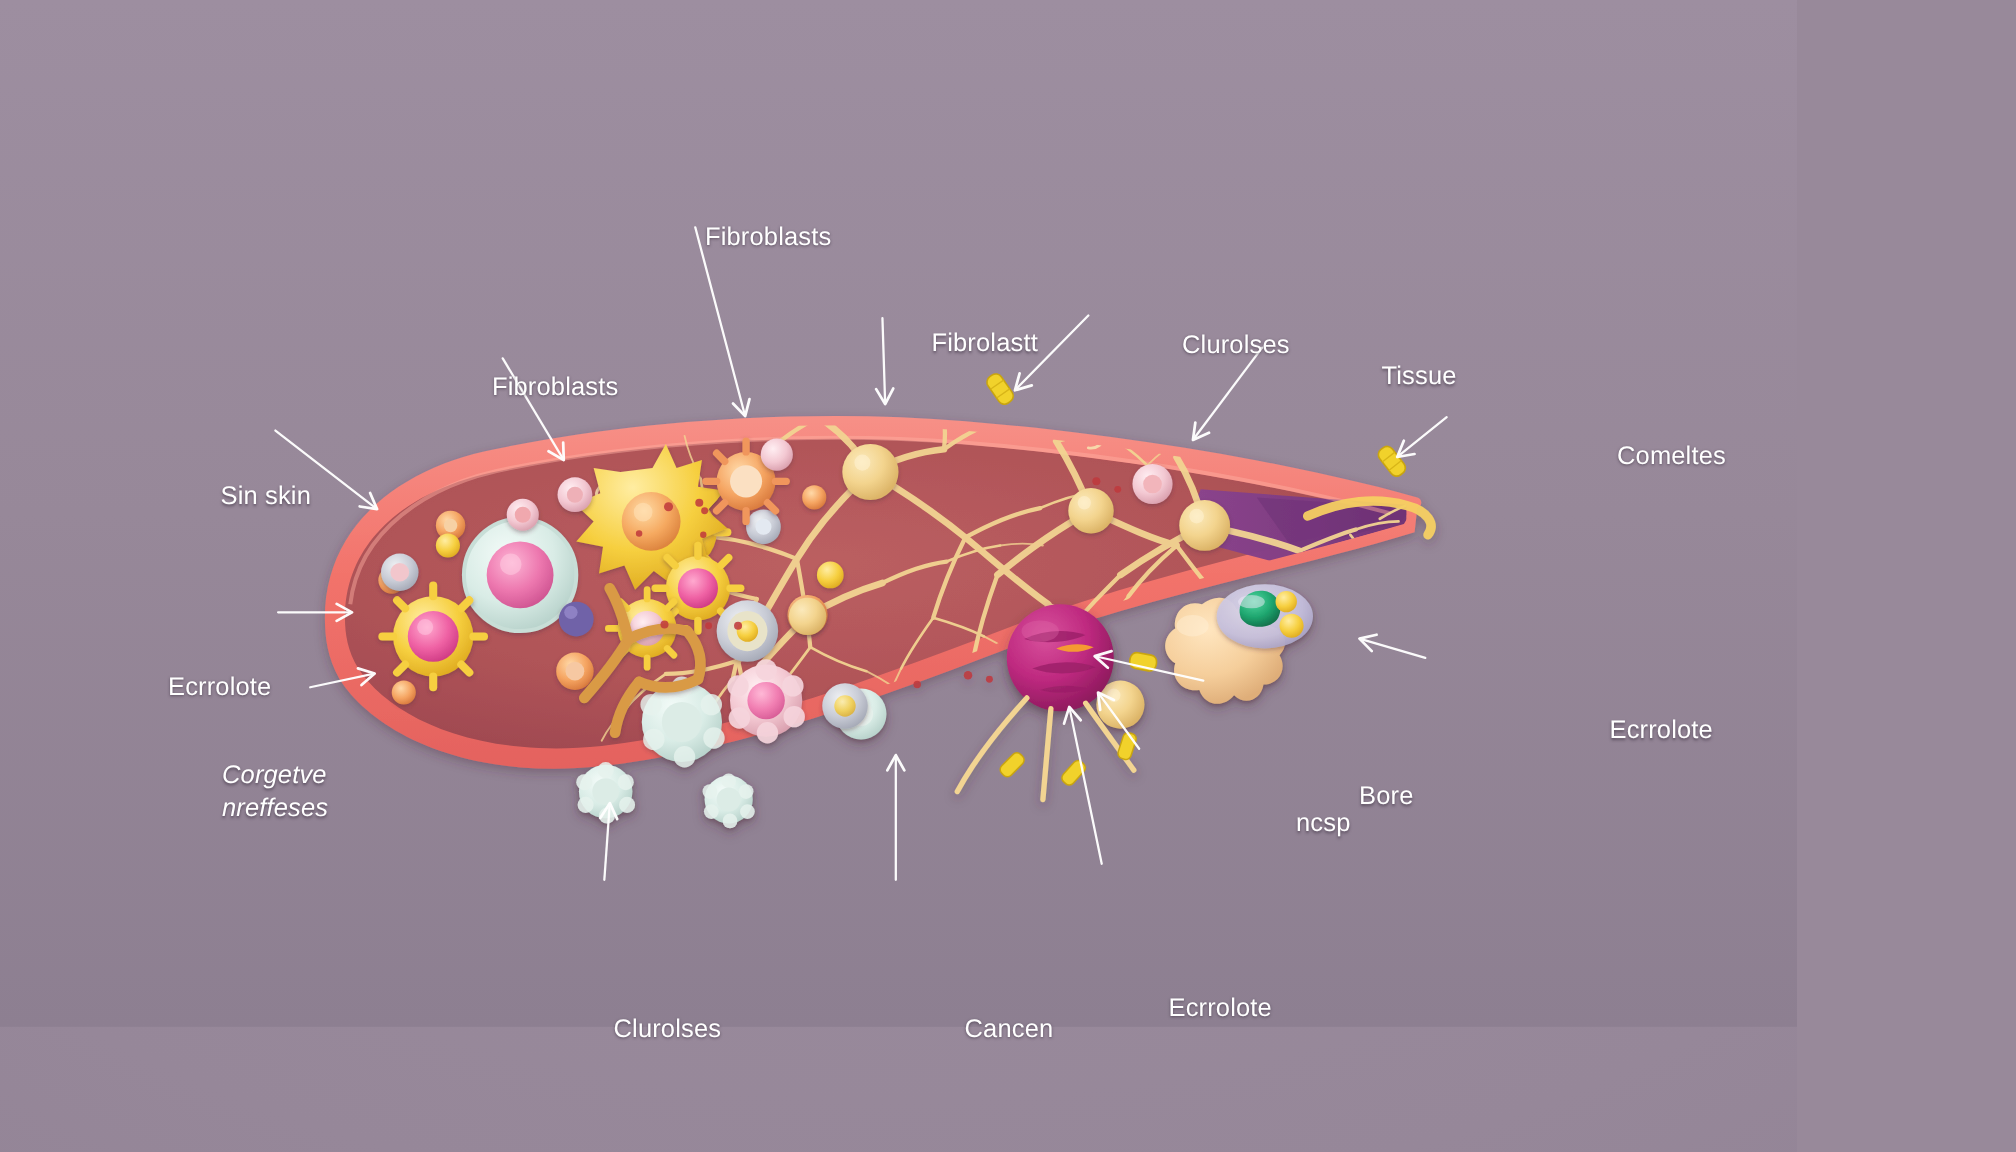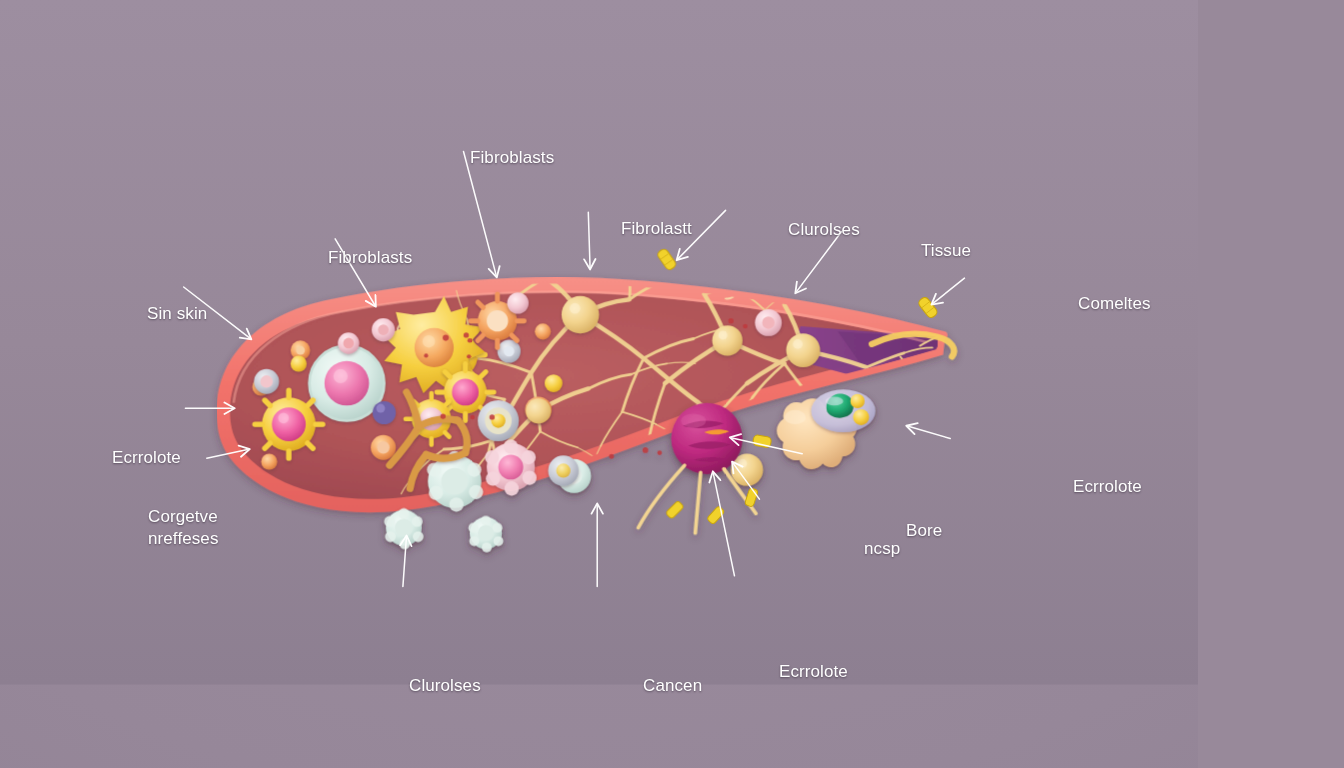--- a/index.html
+++ b/index.html
@@ -11,21 +11,21 @@
   #stage{position:relative;width:1198px;height:768px;
     background:radial-gradient(ellipse 120% 110% at 50% 45%, #9c8d9e 0%, #968799 55%, #8e8092 100%);
     overflow:hidden;}
   #scene{position:absolute;inset:0;}
   .label{
     position:absolute;color:#ffffff;font-size:17px;letter-spacing:.1px;
     white-space:pre;line-height:1.26;
     text-shadow:0 1px 2px rgba(40,30,45,.55);
     user-select:none;
   }
-  .label.two{line-height:1.3;}
+  .label.two{line-height:1.3;font-style:italic;}
 </style>
 </head>
 <body>
 
 <div id="stage">
 
   <svg id="scene" viewBox="0 0 1344 768" preserveAspectRatio="none">
     <defs>
       <linearGradient id="bgGrad" x1="0" y1="0" x2="0" y2="1">
         <stop offset="0%" stop-color="#9d8ea0"></stop>
@@ -670,21 +670,21 @@
   <div class="label" style="left:328px;top:247px">Fibroblasts</div>
 
   <div class="label" style="left:621px;top:218px">Fibrolastt</div>
 
   <div class="label" style="left:788px;top:219px">Clurolses</div>
 
   <div class="label" style="left:921px;top:240px">Tissue</div>
 
   <div class="label" style="left:1078px;top:293px">Comeltes</div>
 
-  <div class="label" style="left:147px;top:303px">Sin skin</div>
+  <div class="label" style="left:147px;top:320px">Sin skin</div>
 
   <div class="label" style="left:112px;top:447px">Ecrrolote</div>
 
   <div class="label two" style="left:148px;top:506px">Corgetve
 nreffeses</div>
 
   <div class="label" style="left:1073px;top:476px">Ecrrolote</div>
 
   <div class="label" style="left:906px;top:520px">Bore</div>
 

